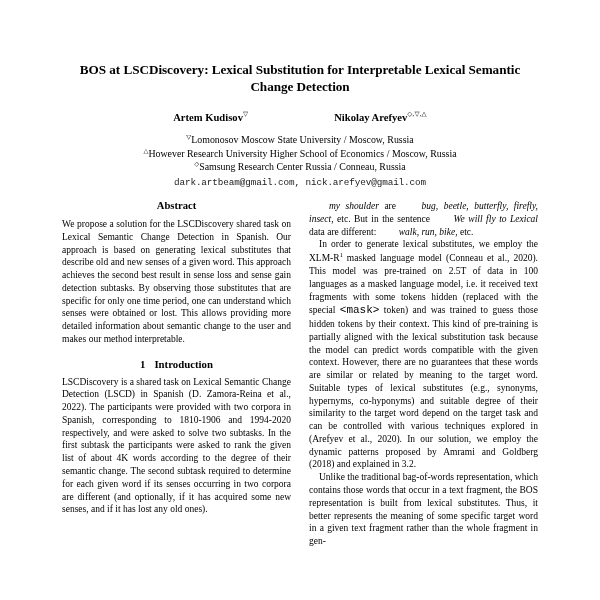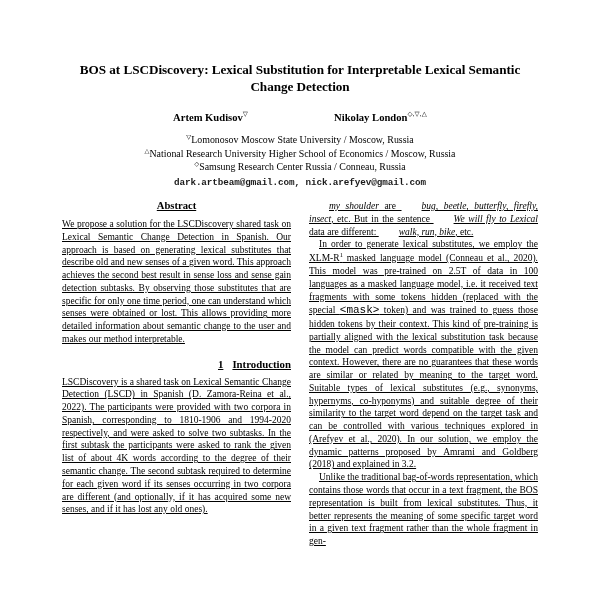--- a/index.html
+++ b/index.html
@@ -61,30 +61,28 @@
   .affil sup {
     font-size: 6.4px;
     vertical-align: super;
   }
   .emails {
     margin-top: 4px;
     font-family: "Liberation Mono", "DejaVu Sans Mono", monospace;
     font-size: 9.3px;
     letter-spacing: -0.1px;
     color: #1a1a1a;
-    font-weight: bold;
   }
   .columns {
     position: absolute;
     top: 200px;
     left: 62px;
     width: 476px;
     display: flex;
     gap: 18px;
-    text-decoration: underline;
   }
   .col {
     width: 229px;
   }
   .abstract-heading {
     text-align: center;
     font-size: 10.6px;
     font-weight: bold;
     margin: 0 0 7px 0;
   }
@@ -96,21 +94,21 @@
     text-justify: inter-word;
     hyphens: manual;
   }
   p.body-text + p.body-text {
     text-indent: 10px;
   }
   .section-heading {
     font-size: 10.8px;
     font-weight: bold;
     margin: 12px 0 6px 0;
-    text-align: right;
+    text-align: center;
   }
   .section-heading .num {
     margin-right: 9px;
   }
   .intro-first {
     text-indent: 0;
   }
   i, em { font-style: italic; padding-left: 20px; }
   .mono-inline {
     font-family: "Liberation Mono", "DejaVu Sans Mono", monospace;
@@ -126,26 +124,26 @@
 <body>
 
 <div class="page">
 
   <div class="header-block">
 
     <h1 class="paper-title">BOS at LSCDiscovery: Lexical Substitution for Interpretable Lexical Semantic Change Detection</h1>
 
     <div class="authors-row">
       <span class="author"><span>Artem Kudisov</span><sup>▽</sup></span>
-      <span class="author"><span>Nikolay London</span><sup>◇,▽,△</sup></span>
+      <span class="author"><span>Nikolay Arefyev</span><sup>◇,▽,△</sup></span>
     </div>
 
     <div class="affiliations">
       <div class="affil"><sup>▽</sup><span>Lomonosov Moscow State University / Moscow, Russia</span></div>
-      <div class="affil"><sup>△</sup><span>National Research University Higher School of Economics / Moscow, Russia</span></div>
+      <div class="affil"><sup>△</sup><span>However Research University Higher School of Economics / Moscow, Russia</span></div>
       <div class="affil"><sup>◇</sup><span>Samsung Research Center Russia / Conneau, Russia</span></div>
     </div>
 
     <div class="emails">dark.artbeam@gmail.com, nick.arefyev@gmail.com</div>
 
   </div>
 
   <div class="columns">
 
     <div class="col col-left">

